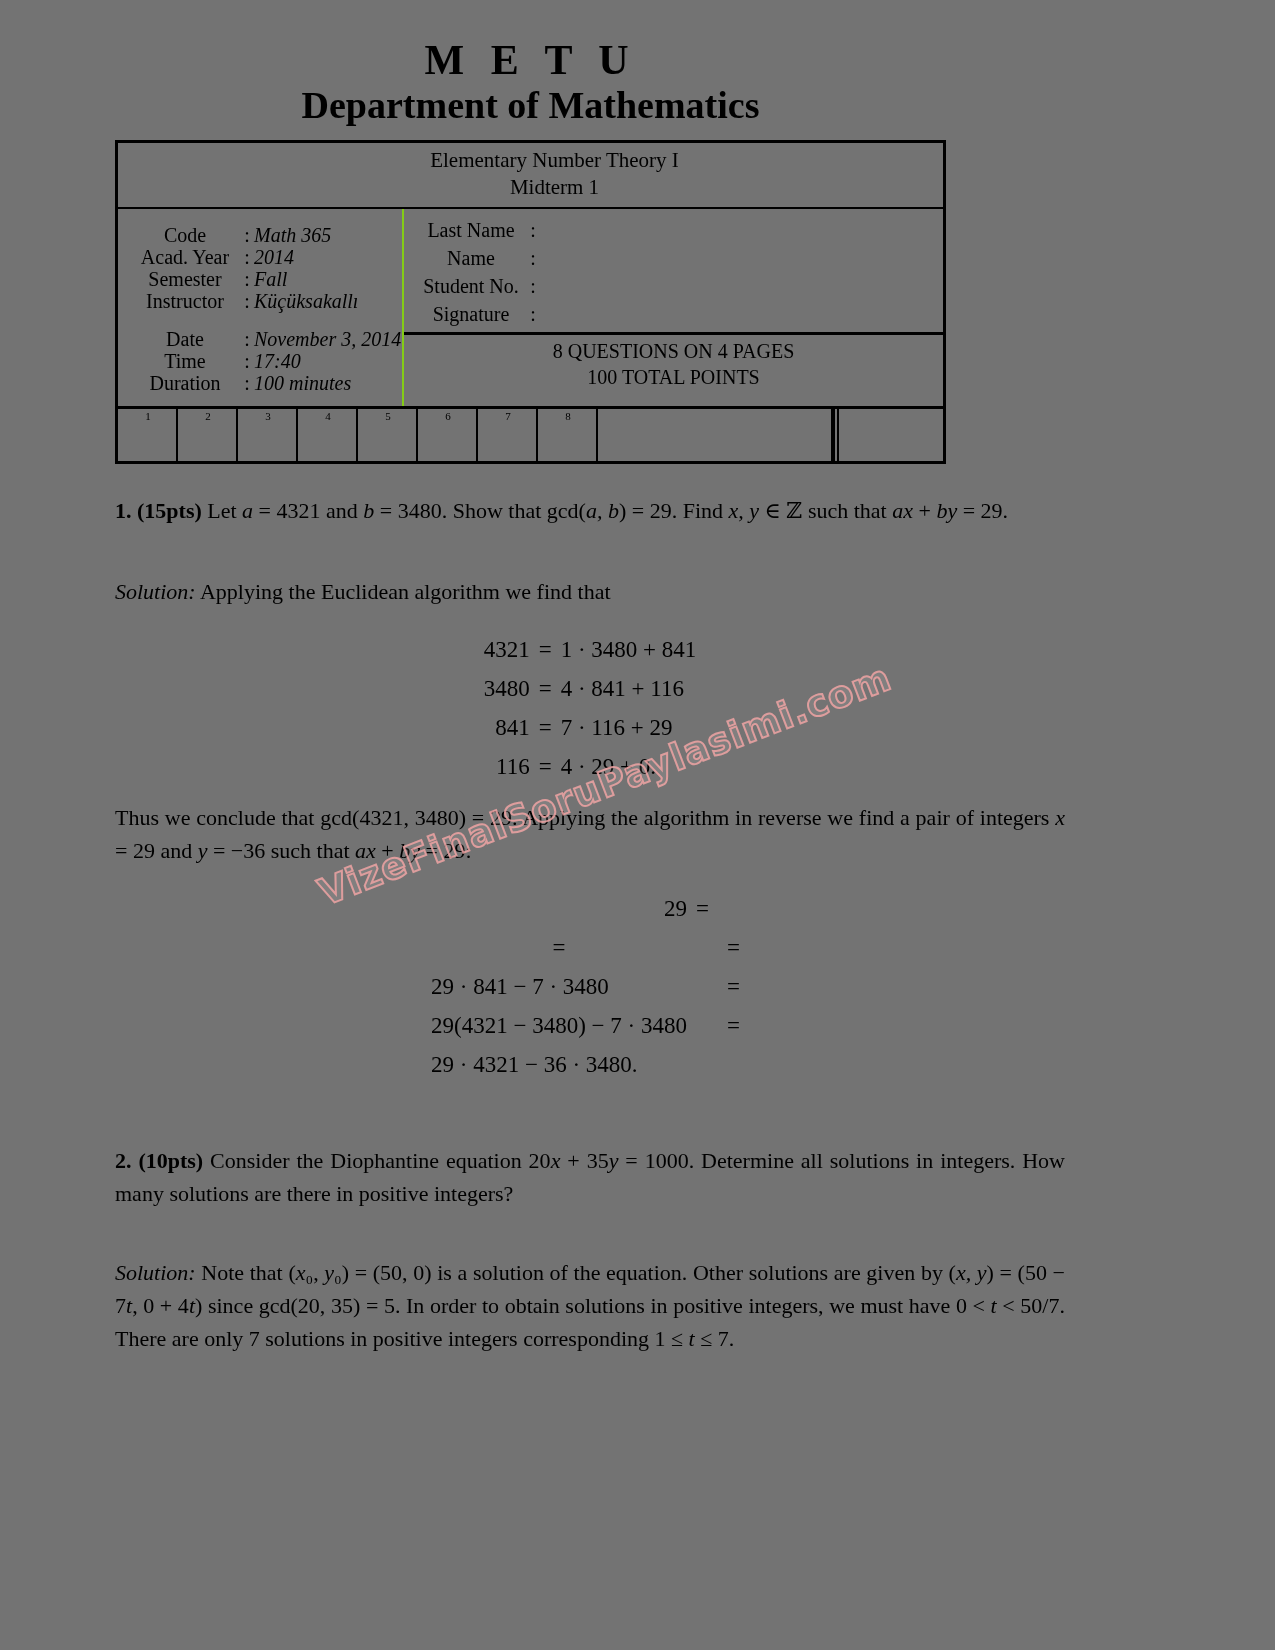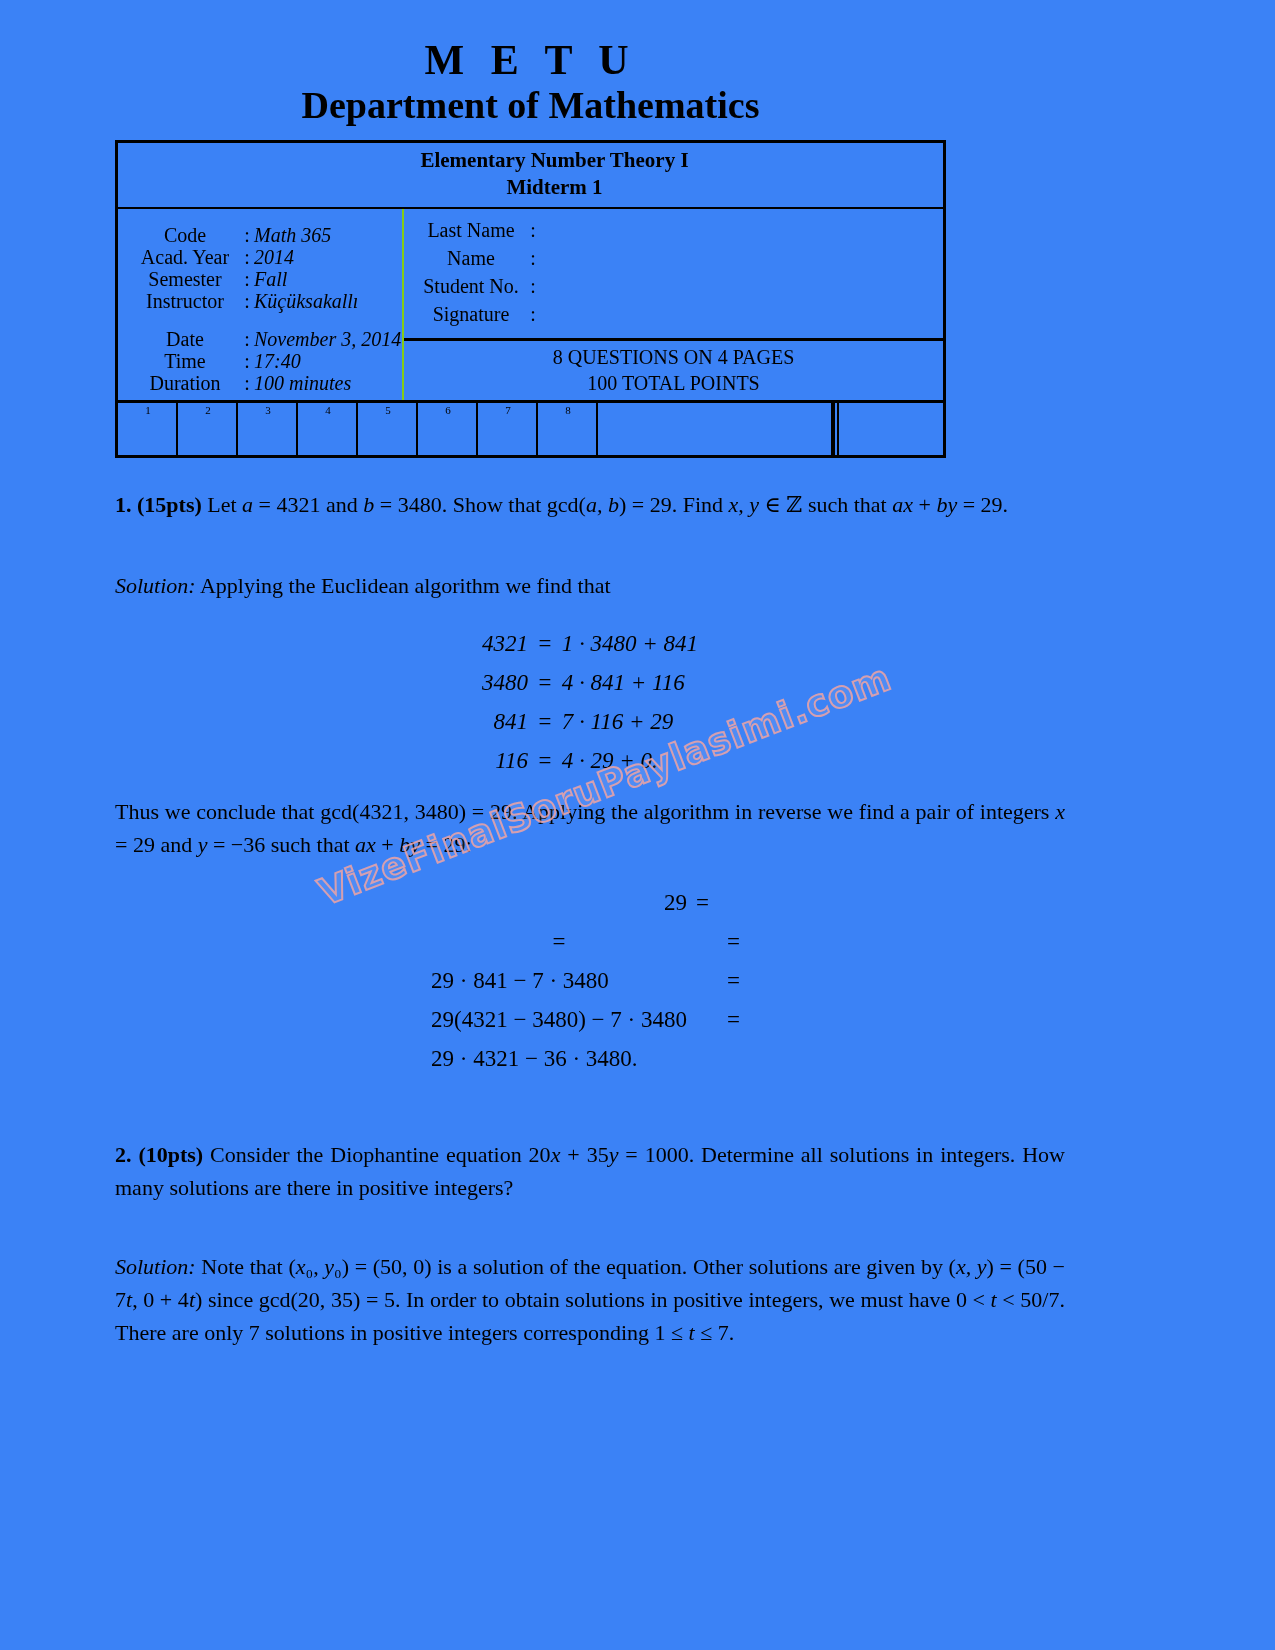--- a/index.html
+++ b/index.html
@@ -1,61 +1,61 @@
 <!DOCTYPE html>
 <html><head>
 <meta charset="utf-8">
 <style>
   html,body{margin:0;padding:0;background:#fff;}
-  .page{position:relative;width:1275px;height:1650px;background:#3b82f6;color:#000;
+  .page{position:relative;width:1275px;height:1650px;background:#737373;color:#000;
         font-family:"Liberation Serif","DejaVu Serif",serif;overflow:hidden;}
   .doc{position:absolute;top:0;left:115px;}
   
   .head-wrap{width:831px;padding-top:38px;text-align:center;}
   .inst{font-weight:bold;font-size:42px;line-height:44px;letter-spacing:8px;}
   .dept{font-weight:bold;font-size:38px;line-height:42px;margin-top:2px;}
   
   .xtable{margin-top:14px;width:831px;border:3px solid #000;box-sizing:border-box;
           font-size:20px;}
   .ttl-sec{border-bottom:2px solid #000;text-align:center;padding:4px 0 6px 0;}
-  .ttl-line{font-weight:bold;font-size:21px;line-height:27px;padding-left:48px;}
+  .ttl-line{font-weight:normal;font-size:21px;line-height:27px;padding-left:48px;}
   .mid-sec{display:flex;}
   .mid-left{width:286px;box-sizing:border-box;border-right:2px solid #84cc16;
             padding:15px 0 6px 12px;}
   .trow{display:flex;line-height:22px;}
   .srow{display:flex;line-height:28px;}
   .tlbl{display:inline-block;width:110px;}
   .slbl{display:inline-block;width:110px;}
   .tcolon{display:inline-block;width:14px;}
   .tval{font-style:italic;}
   .tgap{height:16px;}
   .mid-right{flex:1;display:flex;flex-direction:column;}
   .names-sec{padding:7px 0 4px 12px;border-bottom:3px solid #000;flex:1;}
-  .notice-sec{text-align:center;padding:3px 0 4px 0;border-radius:27px;}
+  .notice-sec{text-align:center;padding:3px 0 16px 0;border-radius:27px;}
   .notice-line{font-size:20px;line-height:26px;}
   
   .score-row{display:flex;border-top:3px solid #000;height:52px;}
   .scell{width:60px;box-sizing:border-box;border-right:2px solid #000;
          font-size:11px;line-height:12px;padding:1px 0 0 2px;}
   .swide{width:235px;}
   .sdiv{width:2px;border-left:2px solid #000;border-right:2px solid #000;}
   .slast{flex:1;border-right:none;}
   
   .body-col{width:950px;font-size:22px;line-height:33px;}
   .para{text-align:justify;}
   .seg-b{font-weight:bold;}
   .seg-i{font-style:italic;}
   #q1{margin-top:30px;}
   #sol1{margin-top:48px;}
   #thus{margin-top:15px;}
   #q2{margin-top:60px;}
   #sol2{margin-top:46px;}
   .eqblock{display:grid;grid-template-columns:max-content max-content max-content;
            width:fit-content;margin:0 auto;font-size:23px;line-height:39px;}
-  #eq1{margin-top:17px;font-style:italic;}
+  #eq1{margin-top:17px;}
   #eq2{margin-top:22px;}
   .eql{text-align:right;}
   .eqr{text-align:center;padding:0 9px;}
   .eqrhs{text-align:left;}
   
   .watermark{position:absolute;left:605px;top:785px;
              transform:translate(-50%,-50%) rotate(-21deg);
              font-family:"DejaVu Sans","Liberation Sans",sans-serif;
              font-weight:bold;font-size:37px;letter-spacing:1px;white-space:nowrap;
              color:rgba(255,240,240,0.10);

